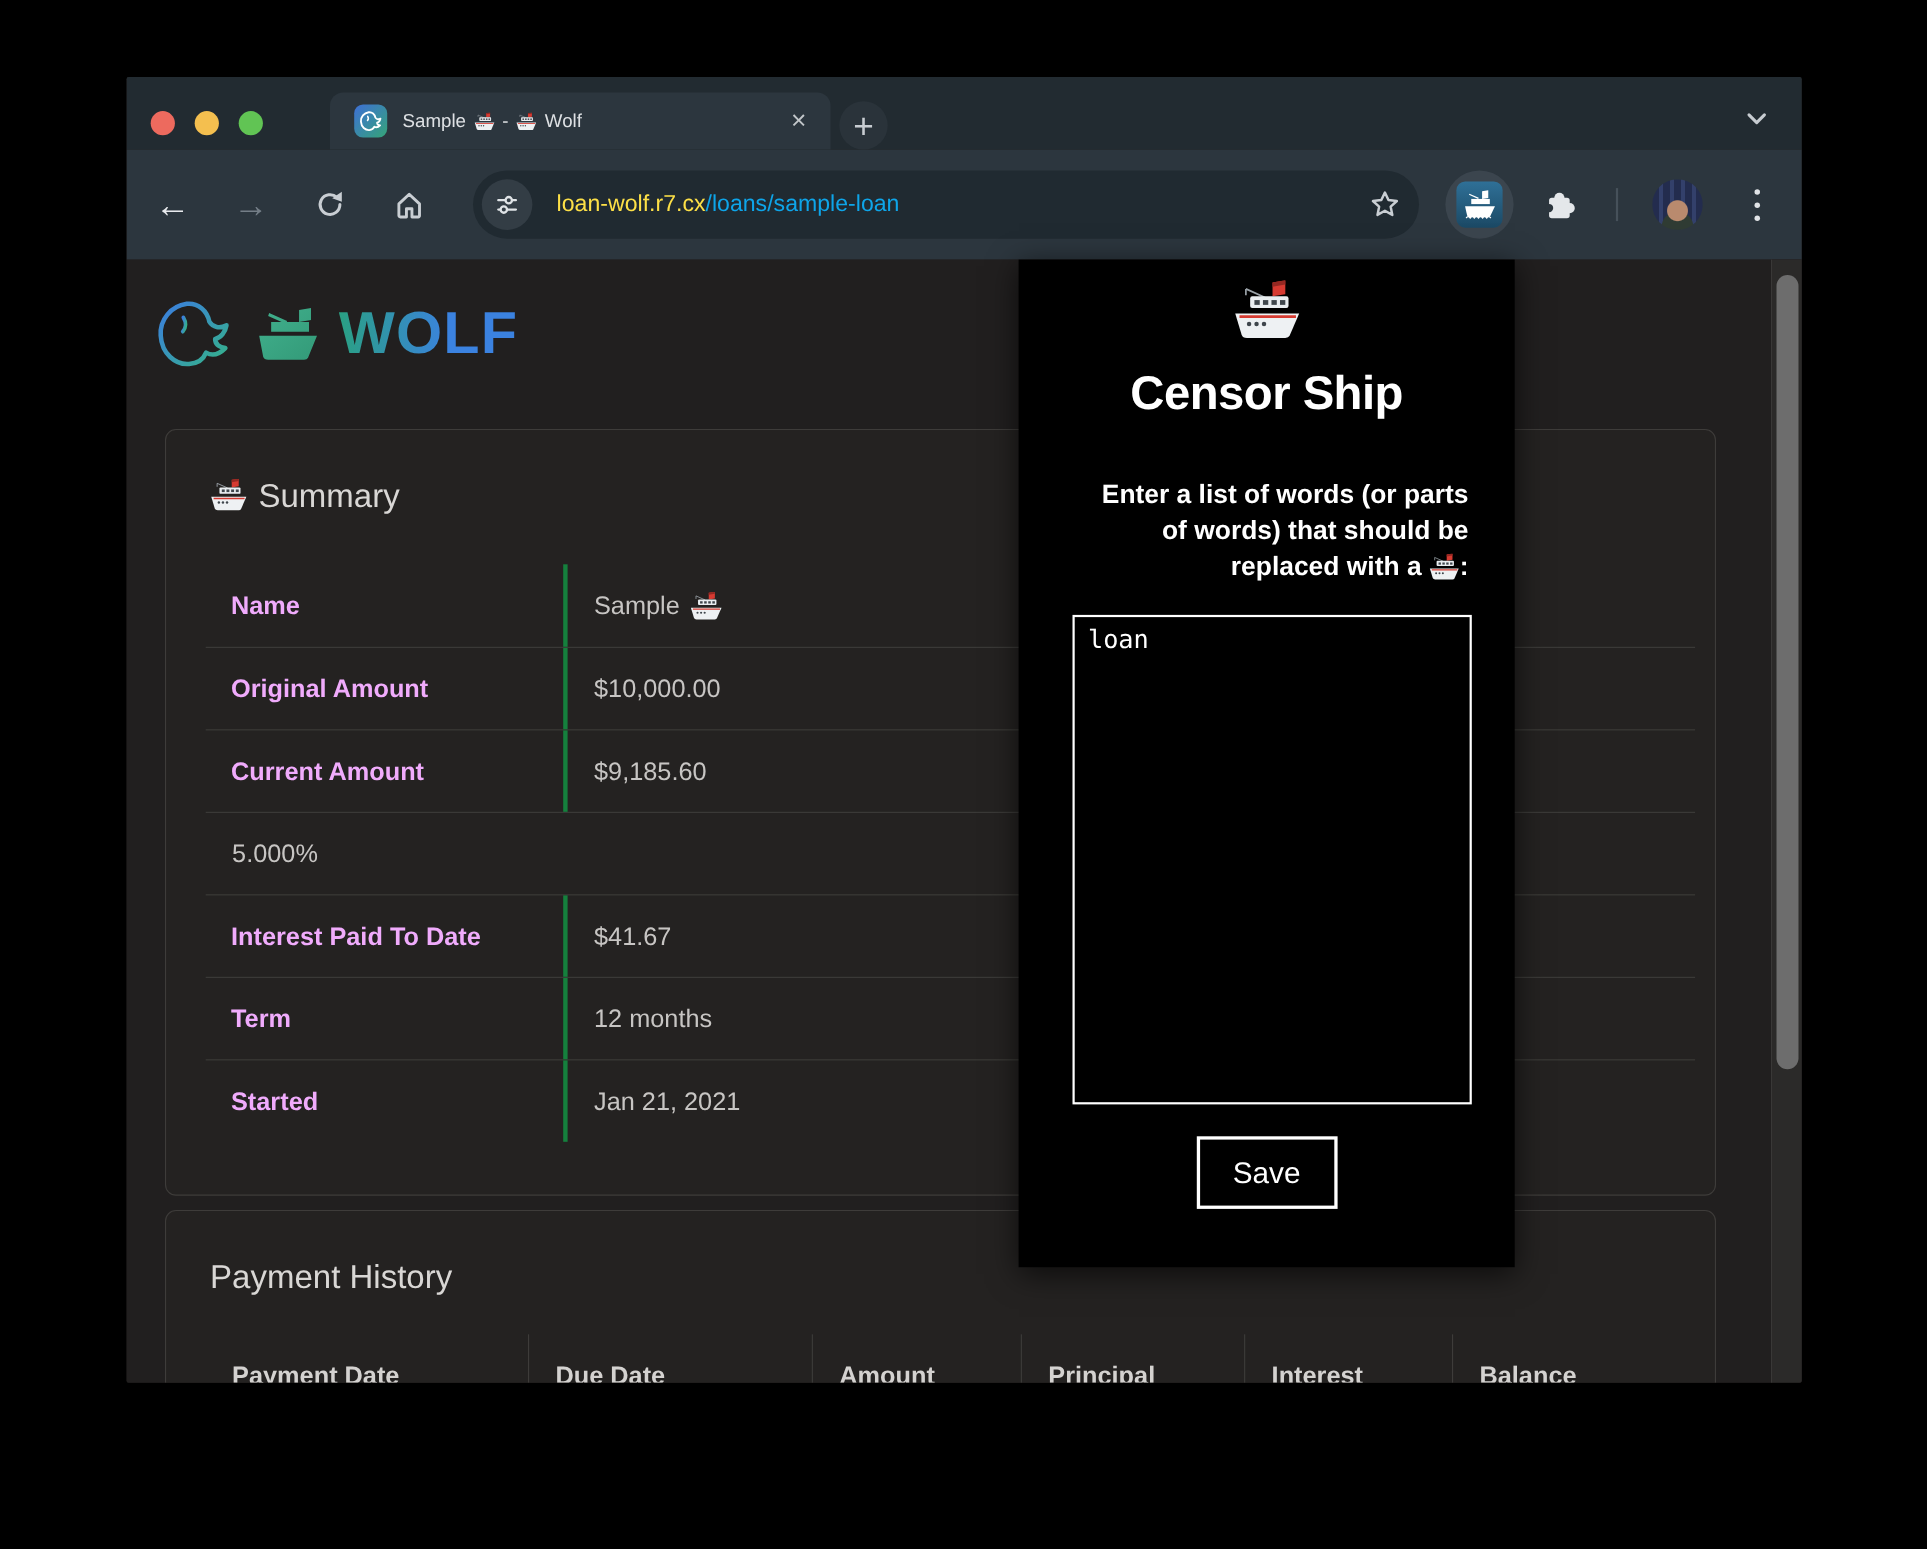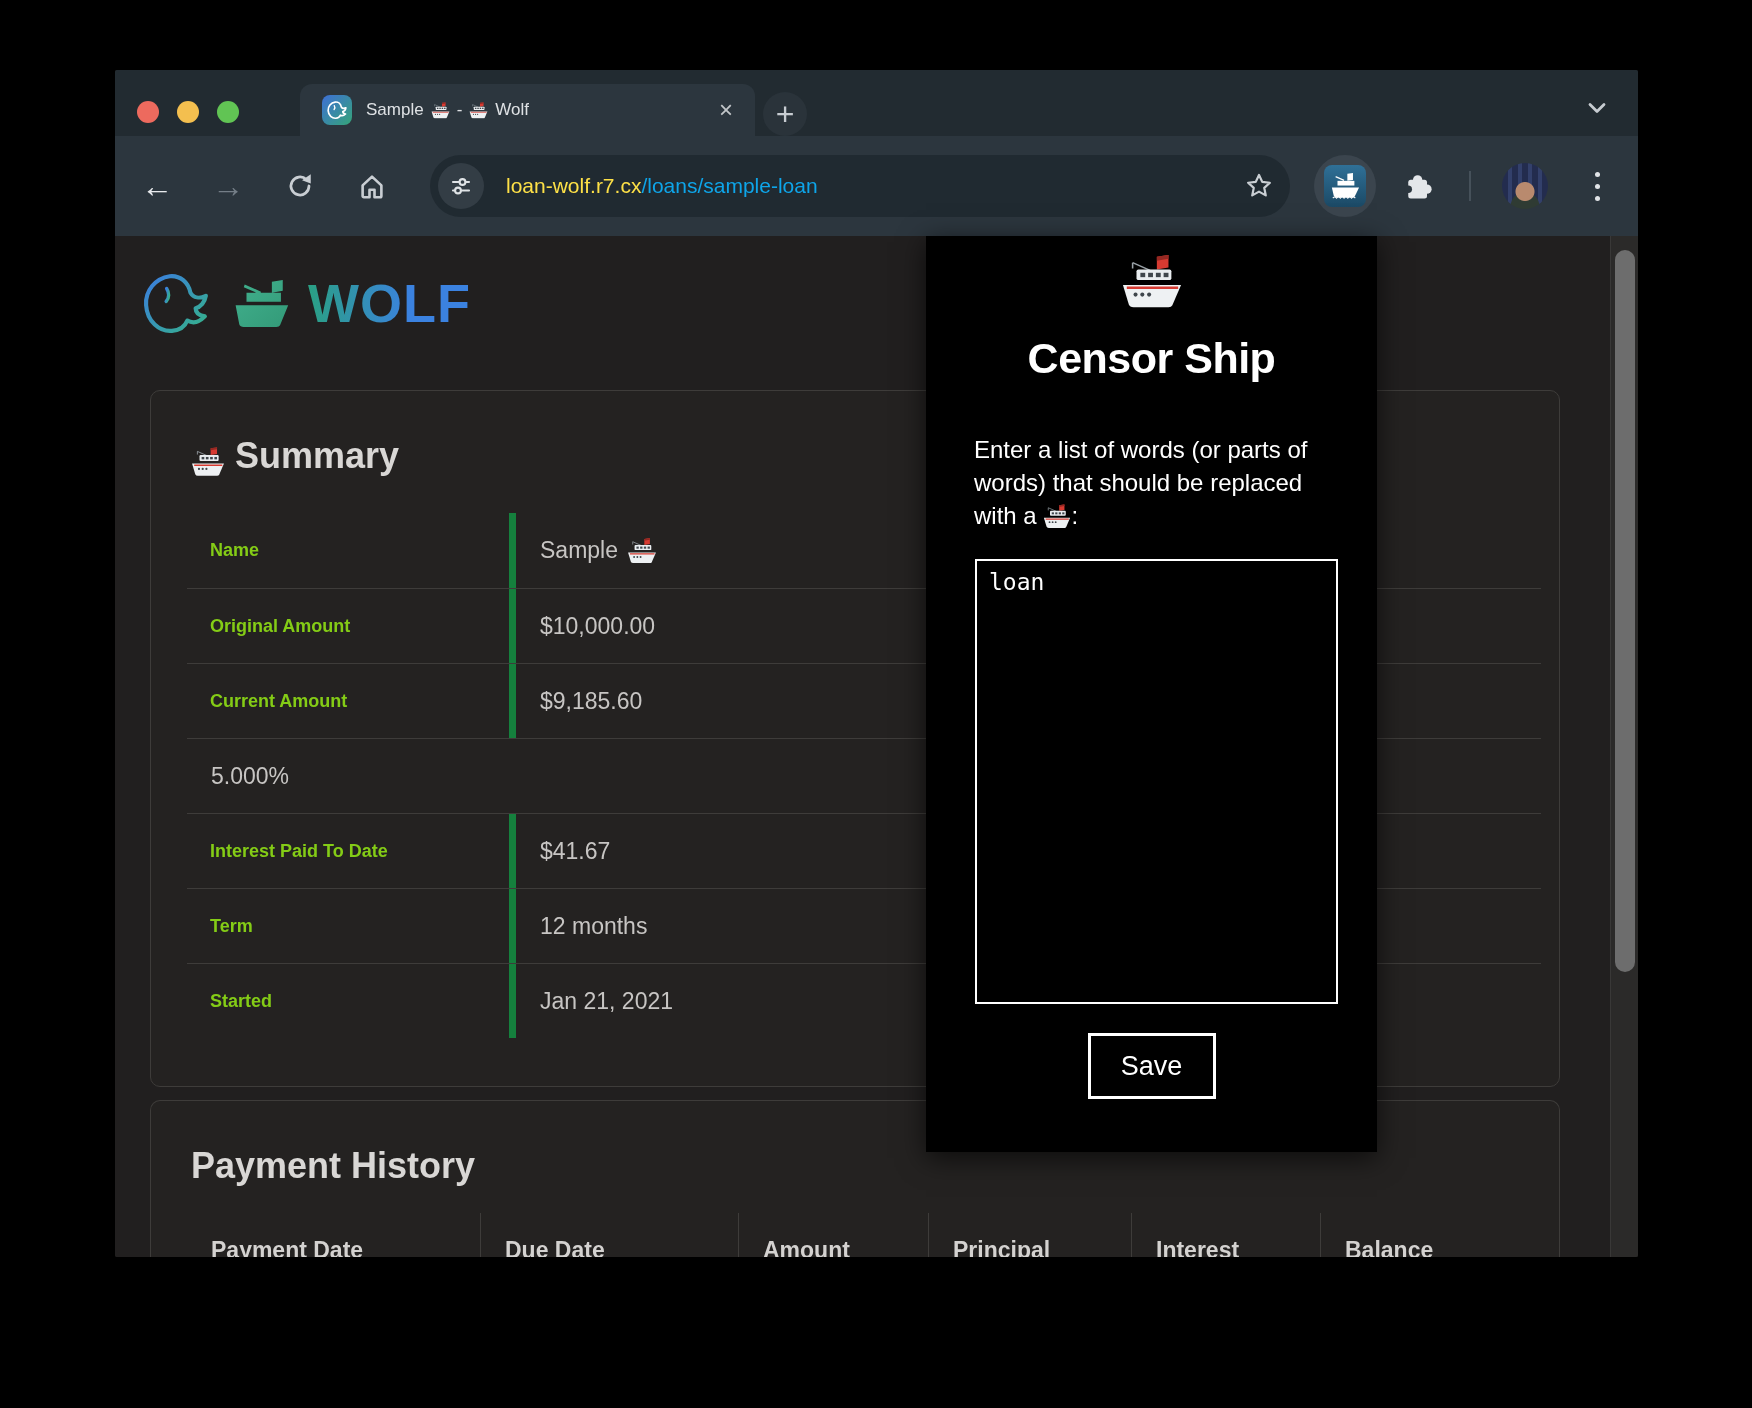--- a/index.html
+++ b/index.html
@@ -55,43 +55,43 @@
   
   .pagearea{position:absolute;left:0;top:166px;width:100%;height:1021px;background:#211f1f;overflow:hidden;}
   .logo-row{position:absolute;left:23px;top:34px;display:flex;align-items:center;gap:18px;height:66px;}
   .brand-text{font-size:54px;font-weight:800;letter-spacing:1px;
     background:linear-gradient(90deg,#2aa083 0%,#3b82e0 62%);
     -webkit-background-clip:text;background-clip:text;color:transparent;}
 
   .card{position:absolute;left:35px;width:1410px;background:#242221;border:1px solid #3e3c3a;border-radius:10px;}
   .card-summary{top:154px;height:697px;}
   .card-payments{top:864px;height:340px;border-bottom:none;border-radius:10px 10px 0 0;}
-  .card-title{position:absolute;left:40px;top:44px;display:flex;align-items:flex-end;gap:10px;
-    font-size:36px;font-weight:700;color:#d9d7d5;}
+  .card-title{position:absolute;left:40px;top:44px;display:flex;align-items:flex-start;gap:10px;
+    font-size:30px;font-weight:400;color:#d9d7d5;}
 
   .sum-table{position:absolute;left:36px;top:122px;width:1354px;}
   .sum-row{display:flex;height:75px;align-items:center;}
   .sum-row + .sum-row{border-top:1px solid #3e3c3a;}
   .sum-label{width:329px;flex:0 0 auto;align-self:stretch;display:flex;align-items:center;
-    padding-left:23px;border-right:7px solid #15803d;font-weight:700;color:#84cc16;font-size:18px;}
+    padding-left:23px;border-right:4px solid #15803d;font-weight:700;color:#f0abfc;font-size:23px;}
   .sum-value{padding-left:24px;color:#c7c5c3;font-size:23px;display:flex;align-items:center;gap:9px;}
 
   .ph-header{position:absolute;left:36px;top:112px;width:1354px;display:flex;height:150px;}
   .ph-cell{padding:24px 0 0 24px;font-weight:700;color:#d4d2d0;font-size:23px;white-space:nowrap;overflow:hidden;}
   .ph-cell + .ph-cell{border-left:1px solid #3e3c3a;}
 
   .scrollbar{position:absolute;left:1495px;top:166px;width:28px;height:1021px;background:#2b2a29;border-left:1px solid #393837;}
   .scroll-thumb{position:absolute;left:4px;top:14px;width:20px;height:722px;border-radius:10px;background:#6d6d6d;}
 
   
   .popup{position:absolute;left:811px;top:166px;width:451px;height:916px;background:#000;z-index:20;
     box-shadow:0 6px 26px rgba(0,0,0,.65);color:#fff;}
   .popup-ship{display:block;margin:18px auto 0;}
   .popup-title{margin-top:24px;text-align:center;font-size:43px;font-weight:800;letter-spacing:-.5px;}
-  .popup-desc{margin:50px 42px 0 48px;font-size:24px;line-height:1.38;font-weight:400;}
+  .popup-desc{margin:50px 42px 0 48px;font-size:24px;line-height:1.38;font-weight:700;text-align:right;}
   .popup-textarea{display:block;margin:27px 0 0 49px;width:363px;height:445px;background:#000;color:#fff;
     border:2px solid #fff;resize:none;font-family:"DejaVu Sans Mono", monospace;font-size:23px;padding:8px 12px;outline:none;}
   .popup-save{display:block;margin:29px auto 0;width:128px;height:66px;background:#000;color:#fff;
     border:3px solid #fff;font-family:"Liberation Sans", sans-serif;font-size:27px;cursor:pointer;}
 
   .inline-ship{vertical-align:-5px;}
   svg{display:block;}
   .glyph-svg{display:inline-block;}
 </style>
 </head>

